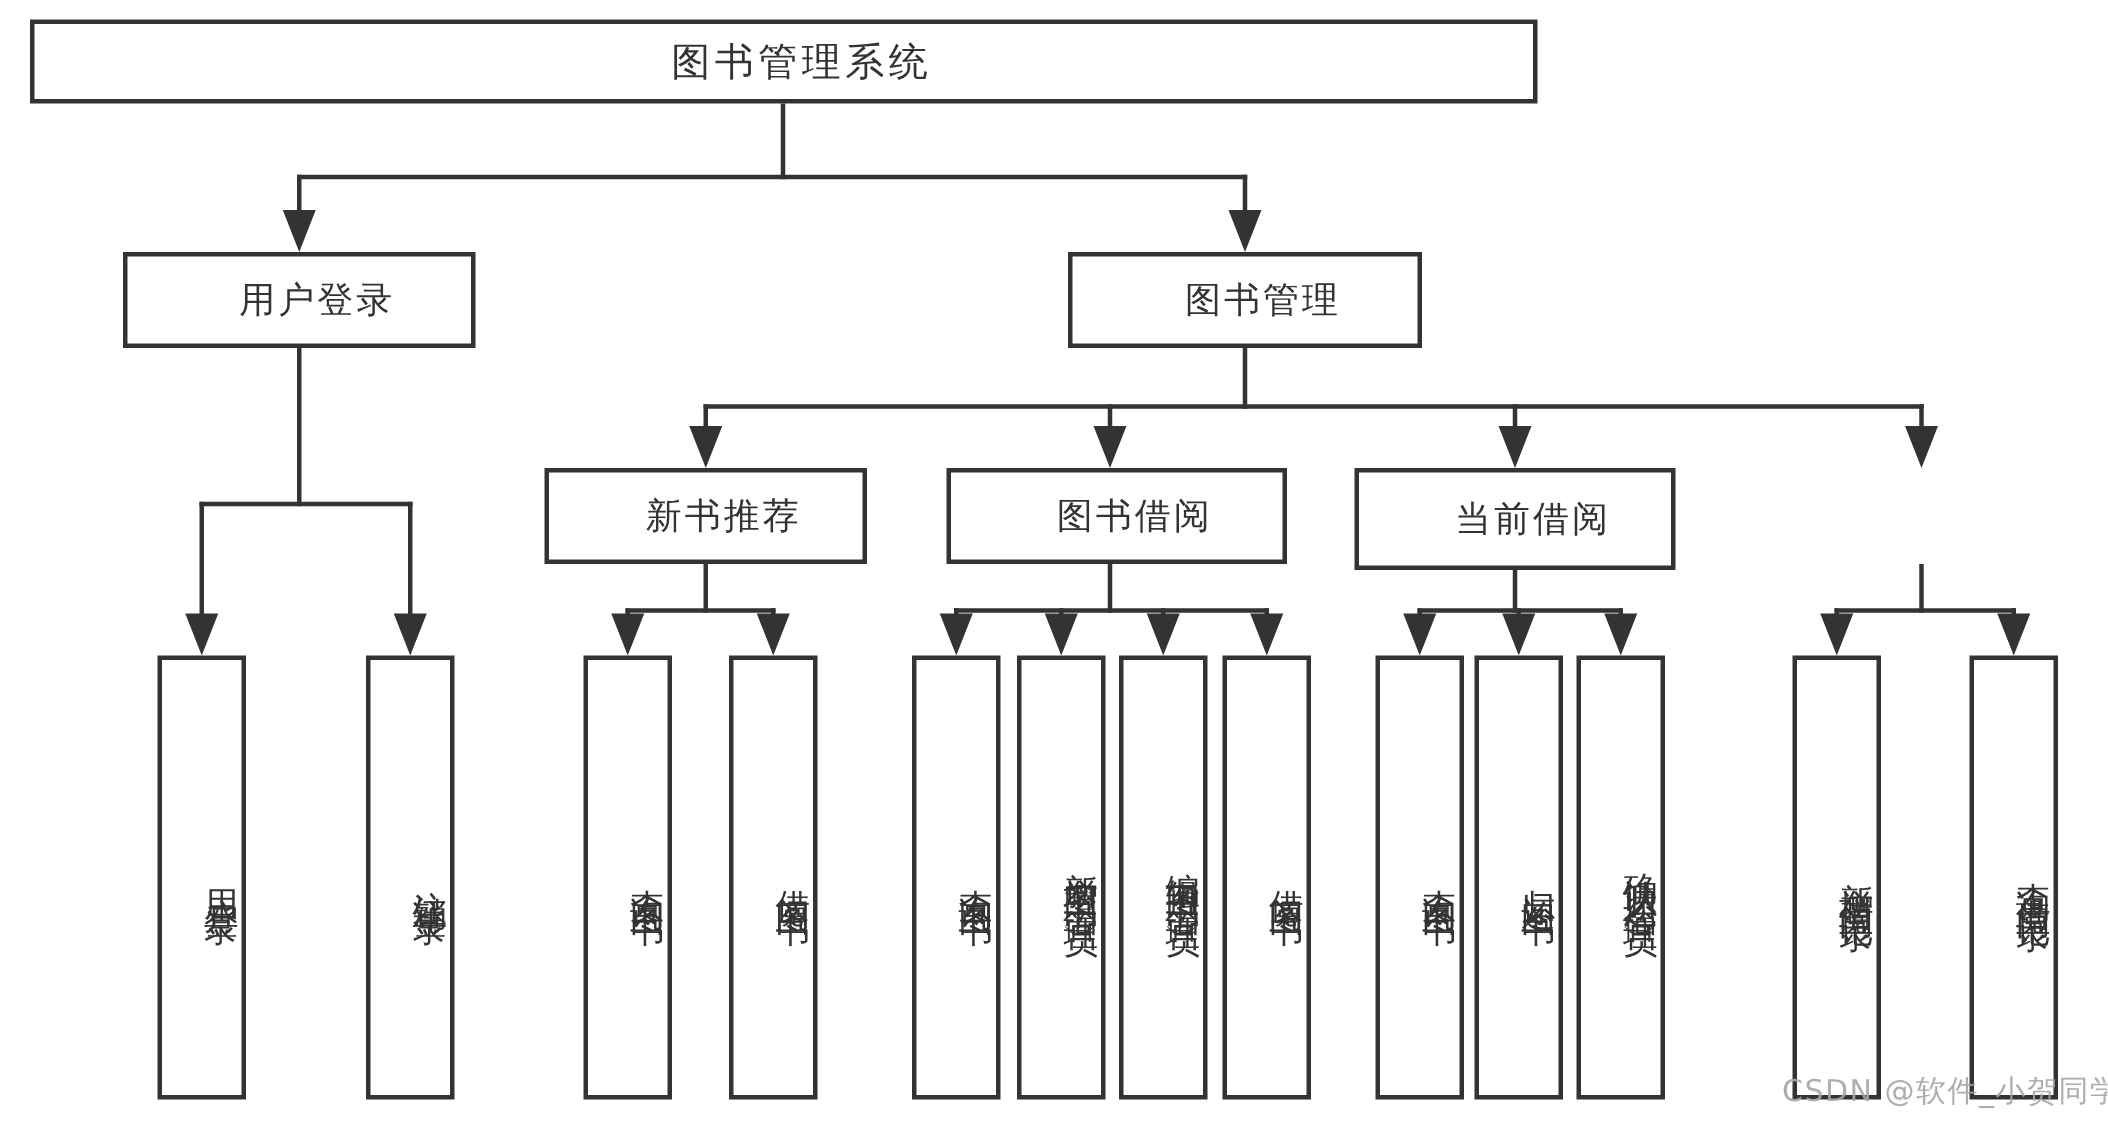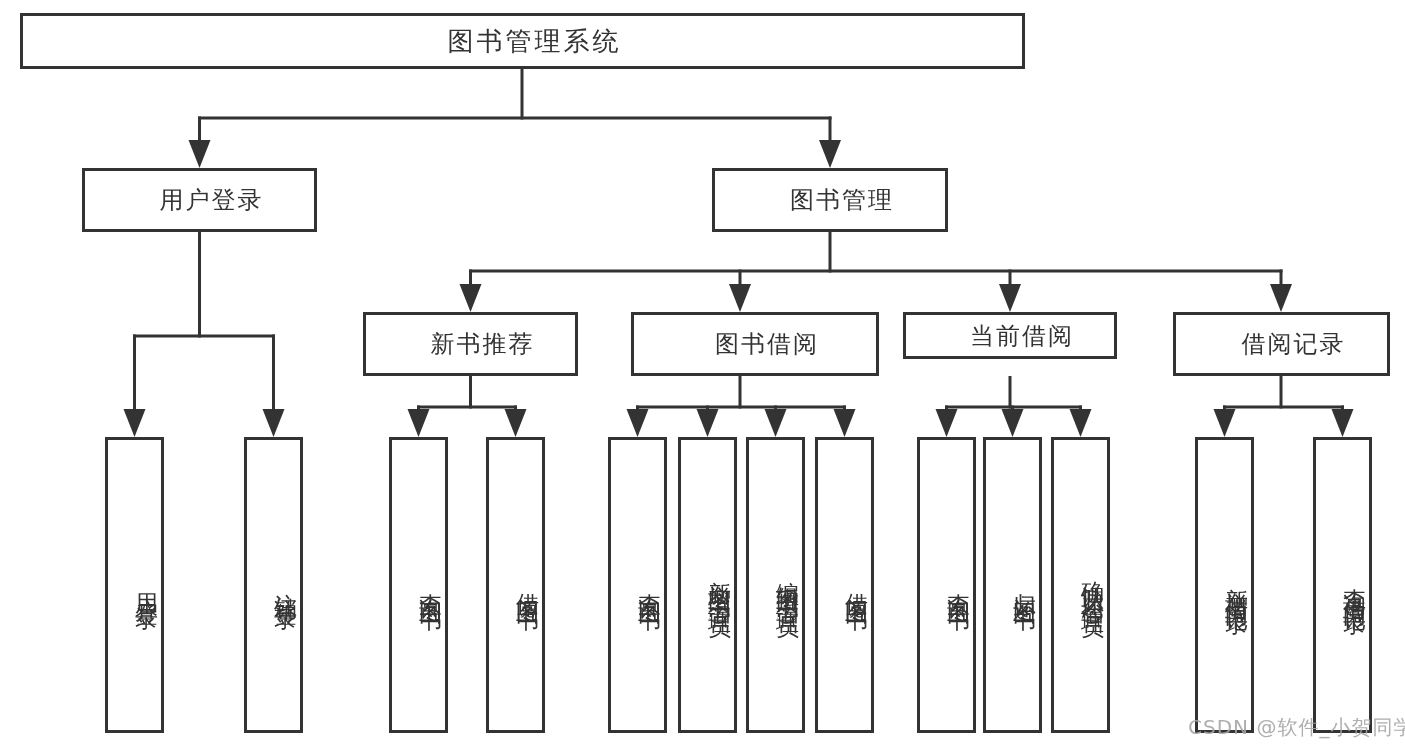--- a/index.html
+++ b/index.html
@@ -124,28 +124,25 @@
   <div class="node h-node" style="left:82px; top:168px; width:235px; height:64px;">
     <span>用户登录</span>
   </div>
   <div class="node h-node" style="left:363px; top:312px; width:215px; height:64px;">
     <span>新书推荐</span>
   </div>
 
   <div class="node h-node" style="left:712px; top:168px; width:236px; height:64px;">
     <span>图书管理</span>
   </div>
-  <div class="node h-node" style="left:631px; top:312px; width:248px; height:64px;">
+  <div class="node h-node" style="left:631px; top:312px; width:227px; height:64px;">
     <span>图书借阅</span>
   </div>
-  <div class="node h-node" style="left:903px; top:312px; width:214px; height:47px;font-family:Liberation Mono, monospace;">
+  <div class="node h-node" style="left:903px; top:312px; width:214px; height:68px;font-family:Liberation Mono, monospace;">
     <span>当前借阅</span>
-  </div>
-  <div class="node h-node" style="left:1173px; top:312px; width:217px; height:64px;">
-    <span>借阅记录</span>
   </div>
 
   <div class="node leaf" style="left:105px;">
     <span class="vtxt">用户登录</span>
   </div>
   <div class="node leaf" style="left:244px;">
     <span class="vtxt">注销登录</span>
   </div>
 
   <div class="node leaf" style="left:389px;">

